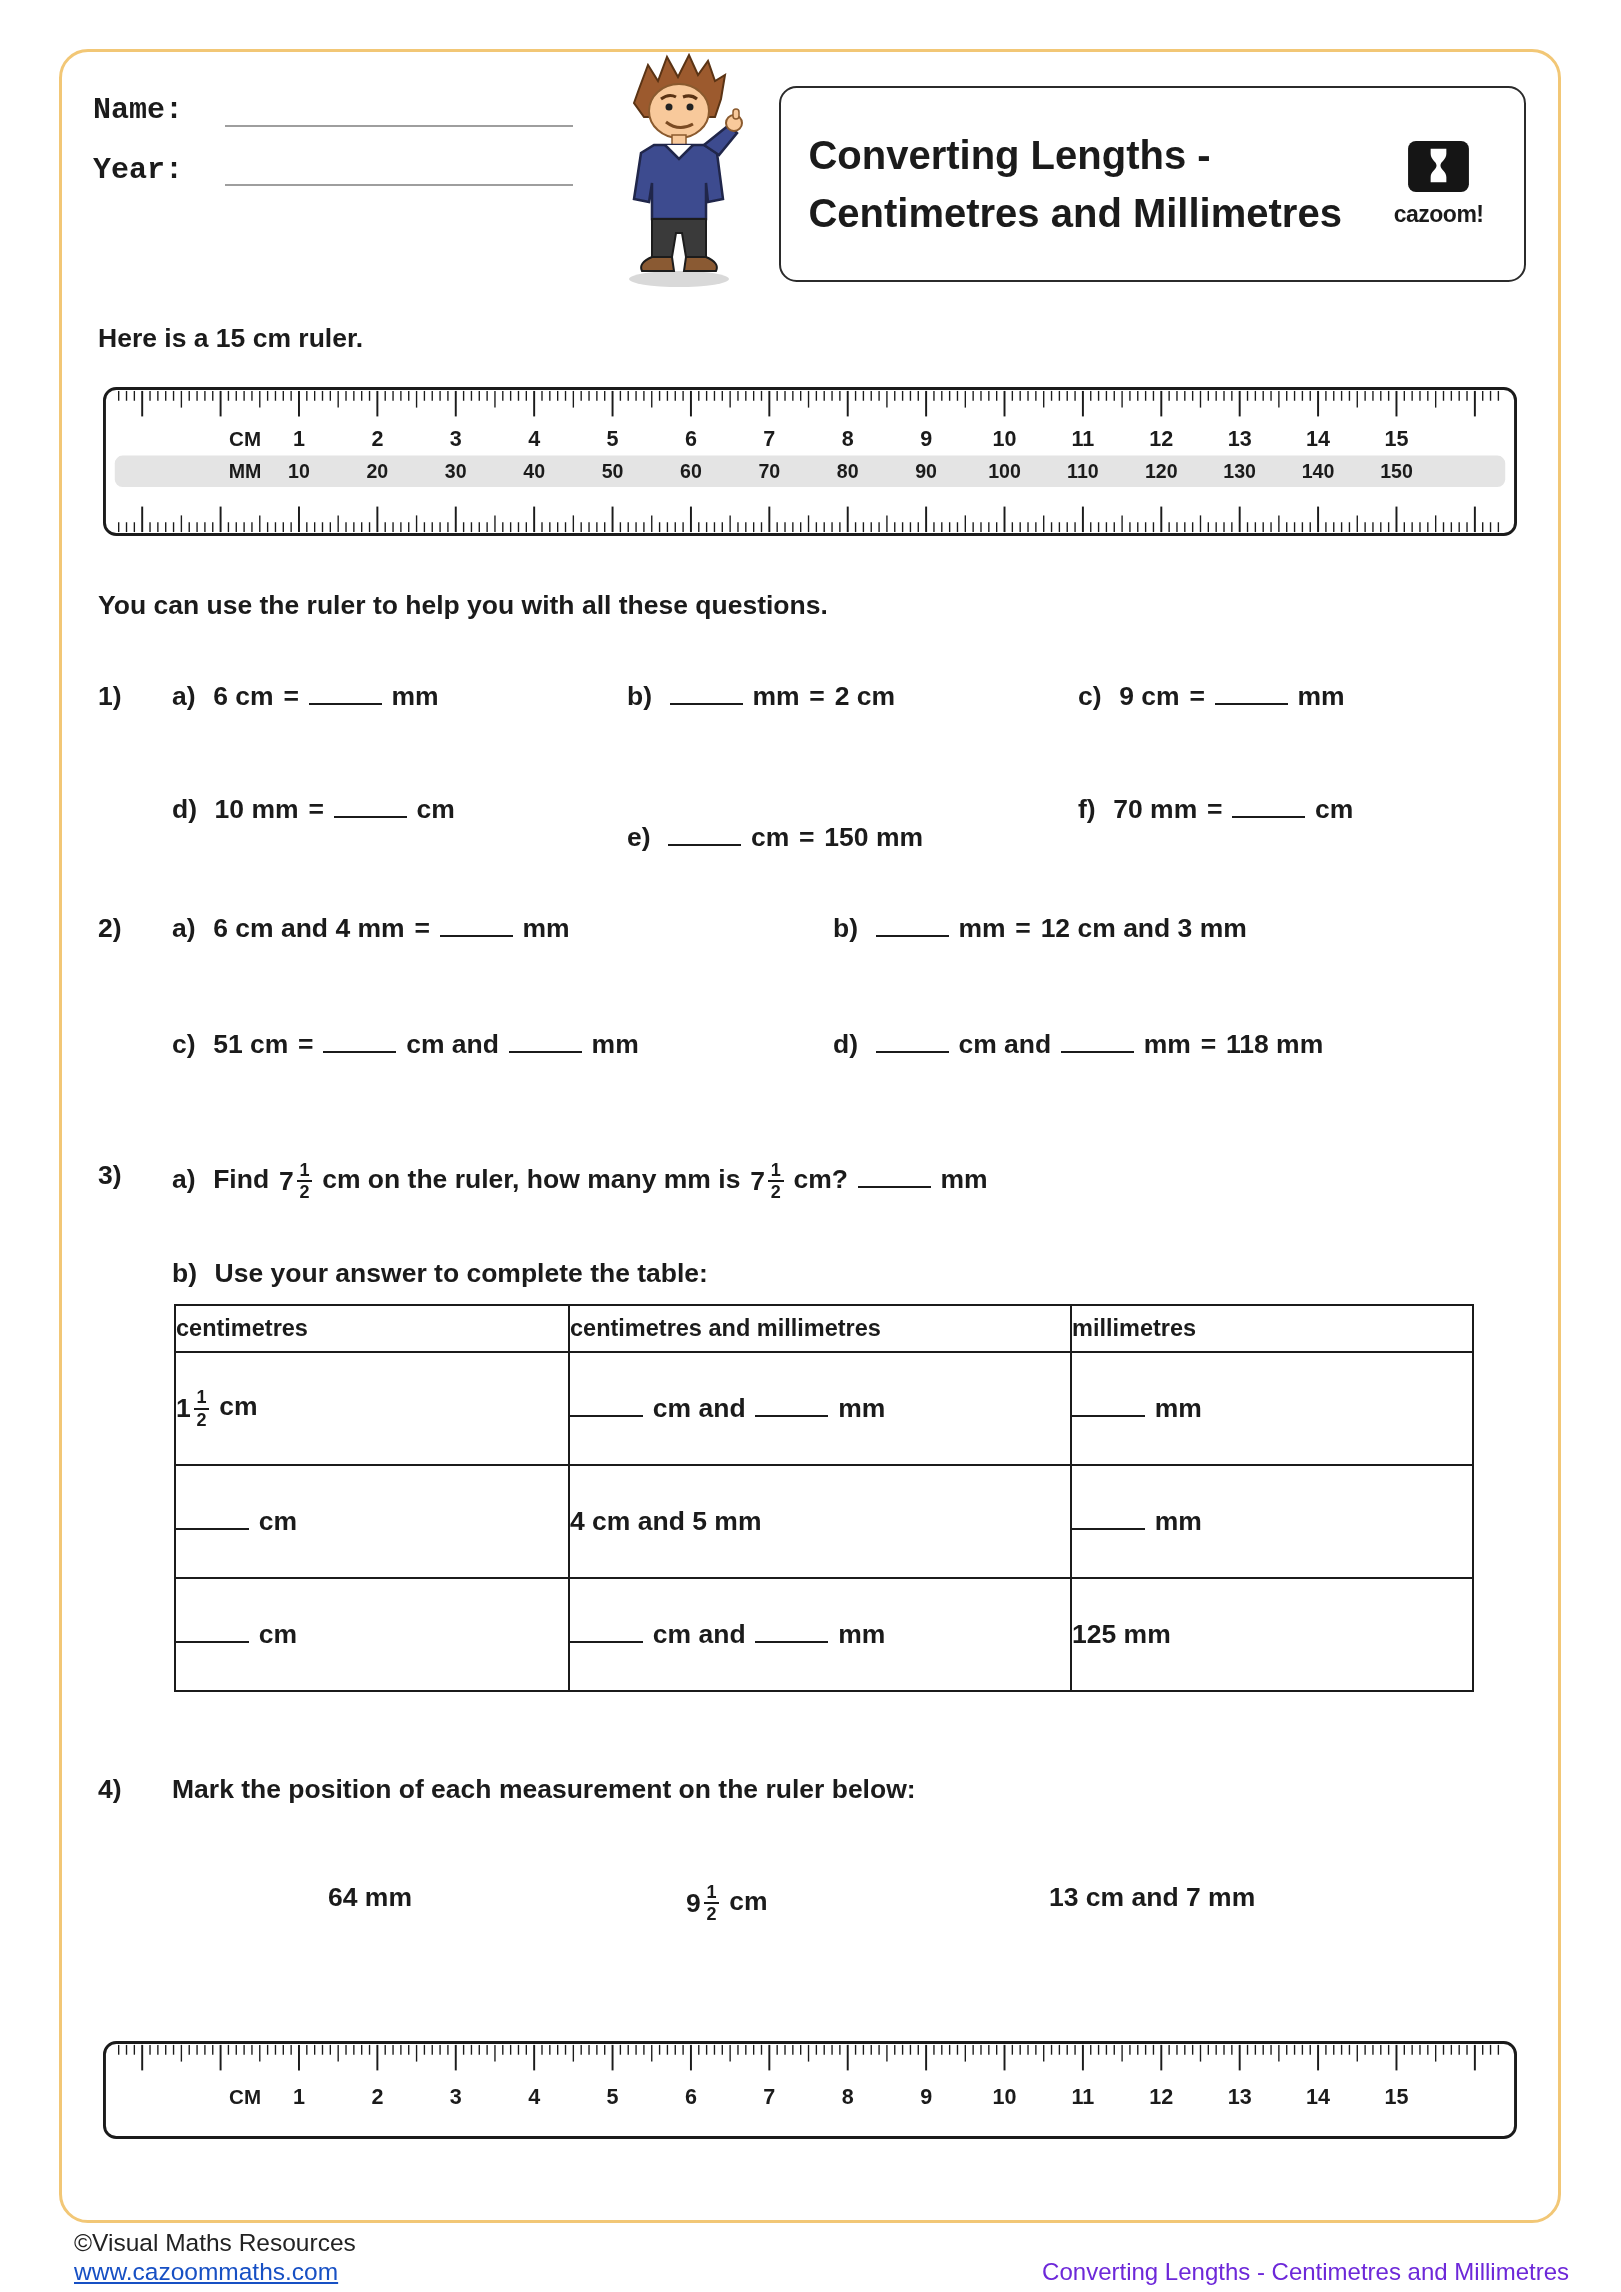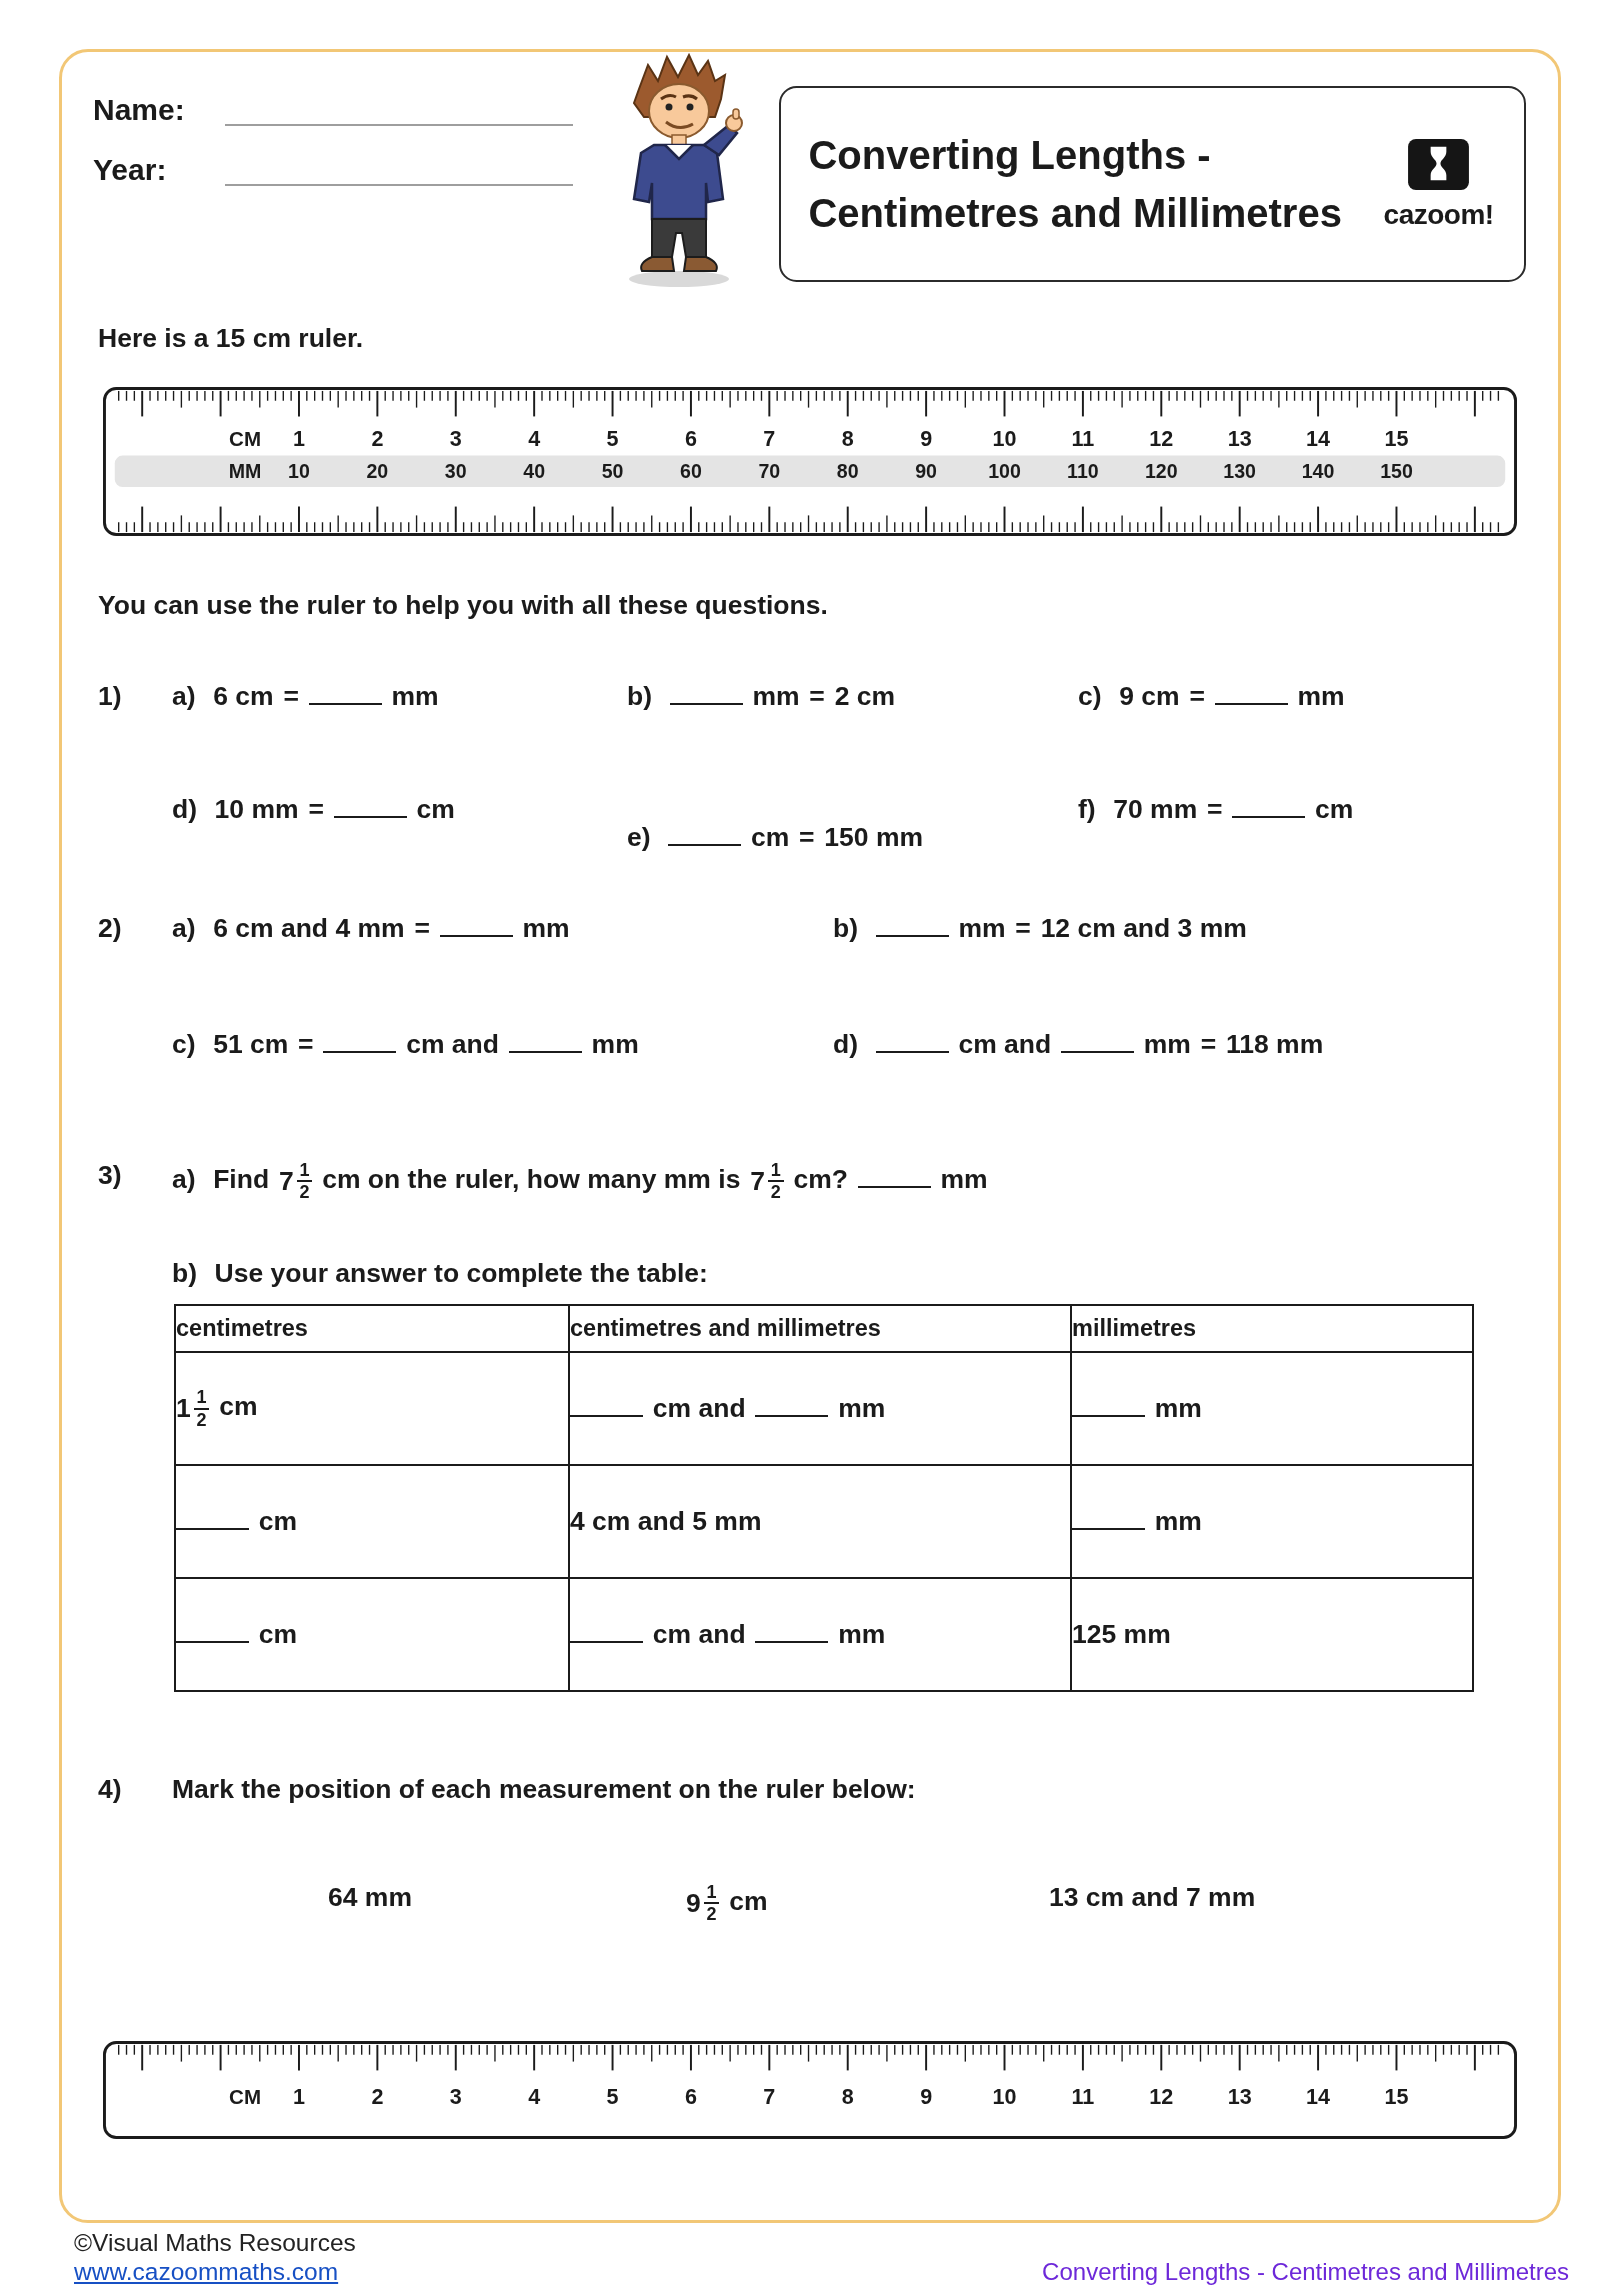--- a/index.html
+++ b/index.html
@@ -13,33 +13,33 @@
   }
   .abs { position:absolute; }
 
   .border-frame {
     position:absolute; left:59px; top:49px; width:1502px; height:2174px;
     border:3.9px solid var(--frame,#F2C776); border-radius:29px;
   }
 
   
   .fields { left:93px; top:93px; }
-  .field-row { display:flex; align-items:flex-start; margin-bottom:25.5px; }
+  .field-row { display:flex; align-items:center; margin-bottom:25.5px;font-family:Liberation Mono, monospace; }
   .field-label { font-size:30px; font-weight:700; width:132px; }
   .field-line { width:348px; height:33px; border-bottom:2px solid #9e9e9e; }
 
   
   .title-box {
     left:779px; top:86px; width:747px; height:196px;
     border:2.9px solid #2b2b2b; border-radius:17.6px;
     display:flex; align-items:center; padding:0 27.4px;
   }
   .title-text { font-size:40px; font-weight:700; line-height:1.45; }
   .logo { margin-left:auto; width:116px; text-align:center; }
-  .logo-text { font-size:28px; font-weight:700; letter-spacing:-0.5px; margin-top:4px; }
+  .logo-text { font-size:23px; font-weight:700; letter-spacing:-0.5px; margin-top:4px; }
 
   
   .caption { left:98px; top:323px; font-size:26.5px; font-weight:700; }
   .instruction { left:98px; top:590px; font-size:26.5px; font-weight:700; }
   .qnum, .qpart, .qtext { font-size:26.5px; font-weight:700; white-space:nowrap; }
   .qlabel { margin-right:17.6px; }
 
   .tok { margin-right:9.8px; }
   .tok:last-child { margin-right:0; }
   .blank {

